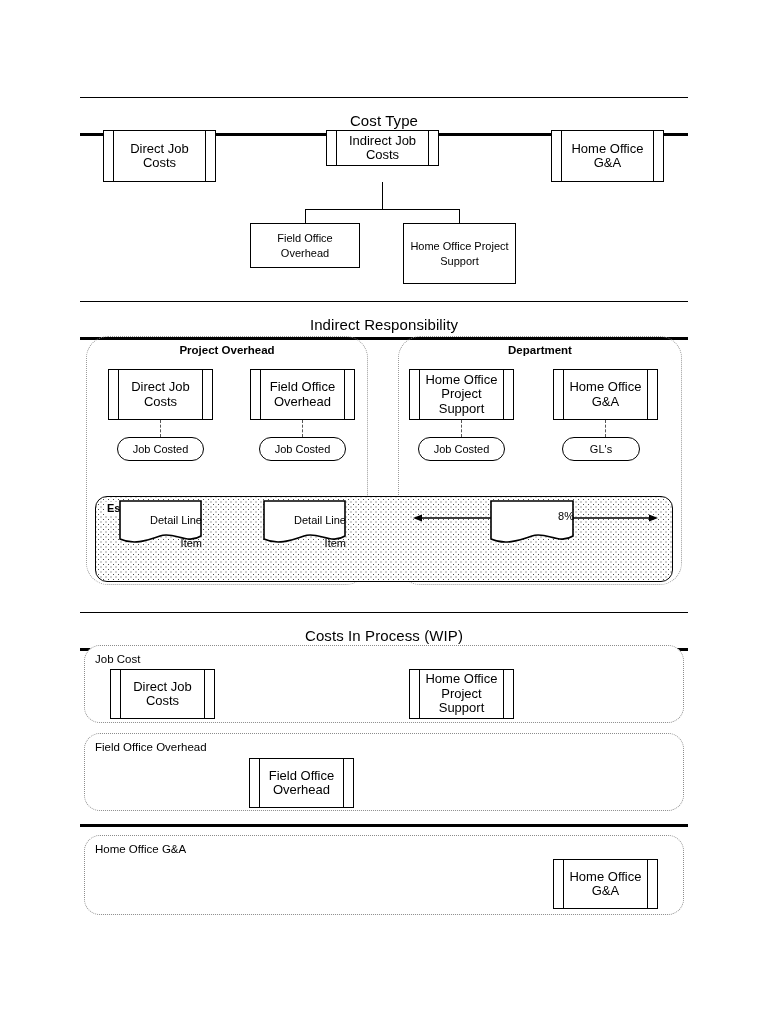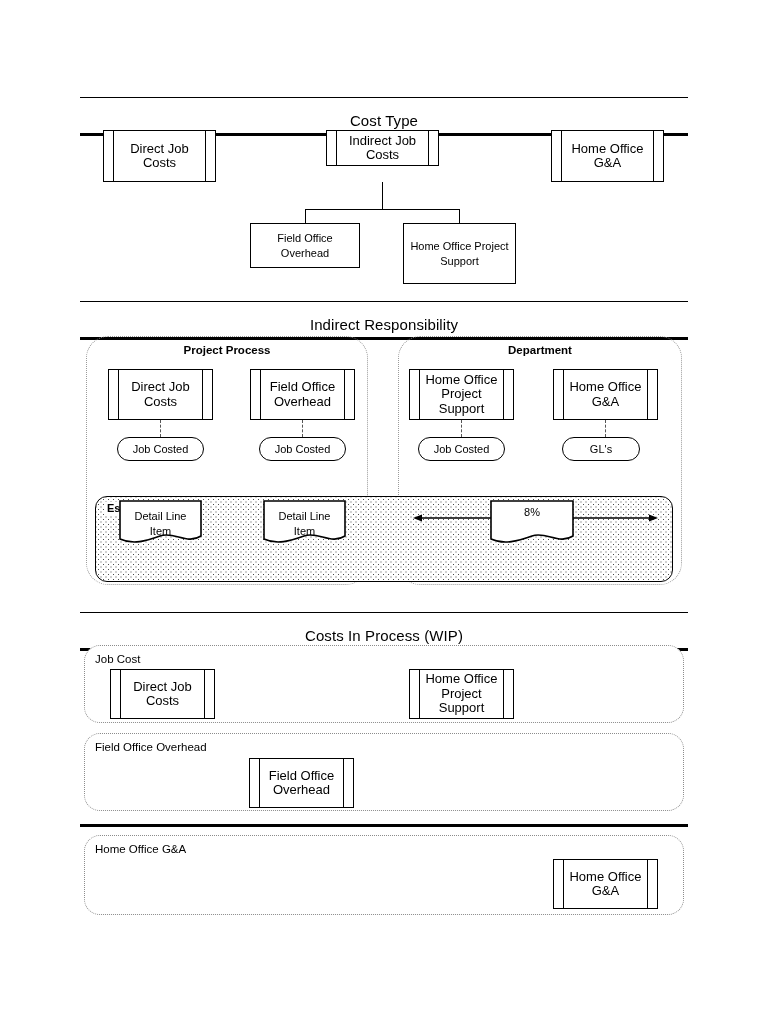--- a/index.html
+++ b/index.html
@@ -183,23 +183,23 @@
   .doc-shape svg {
     display: block;
     width: 100%;
     height: 100%;
   }
   .doc-shape .doc-label {
     position: absolute;
     top: 0;
     left: 0;
     right: 0;
-    text-align: center;
+    text-align: right;
     font-size: 11px;
-    line-height: 15px;
+    line-height: 23px;
     white-space: pre-line;
     pointer-events: none;
   }
   .doc-shape .doc-label.pad-a { padding-top: 9px; }
   .doc-shape .doc-label.pad-b { padding-top: 5px; }
 
   
   .dbl-arrow {
     position: absolute;
   }
@@ -269,21 +269,21 @@
 Support</span>
   </div>
 
   <div class="section-header" style="top:301px;">
     <div class="rule-top"></div>
     <div class="hdr-title">Indirect Responsibility</div>
     <div class="rule-bot"></div>
   </div>
 
   <div class="group-dotted" style="left:86px; top:336px; width:282px; height:249px;">
-    <div class="group-title">Project Process</div>
+    <div class="group-title">Project Overhead</div>
   </div>
 
   <div class="group-dotted" style="left:398px; top:336px; width:284px; height:249px;">
     <div class="group-title">Department</div>
   </div>
 
   <div class="pp-box" style="left:108px; top:369px; width:105px; height:51px;">
     <span class="bar-l"></span>
     <span class="bar-r"></span>
     <span class="pp-label">Direct Job

